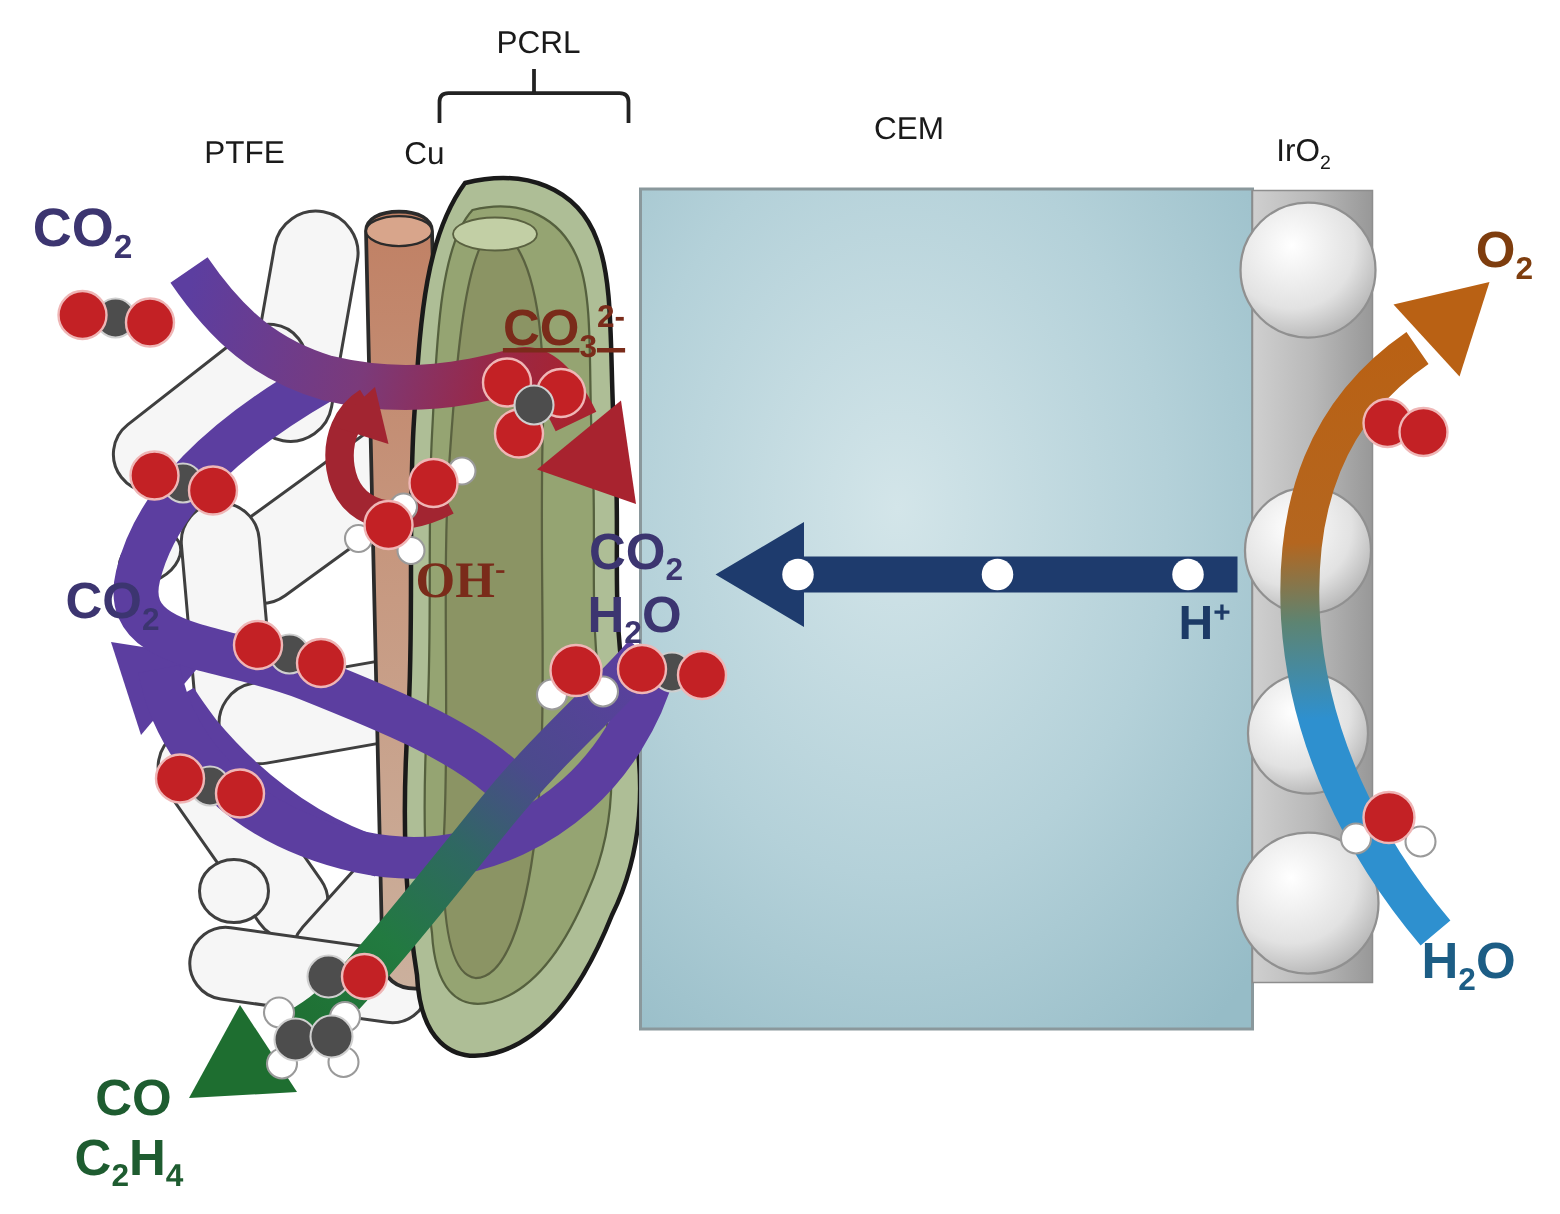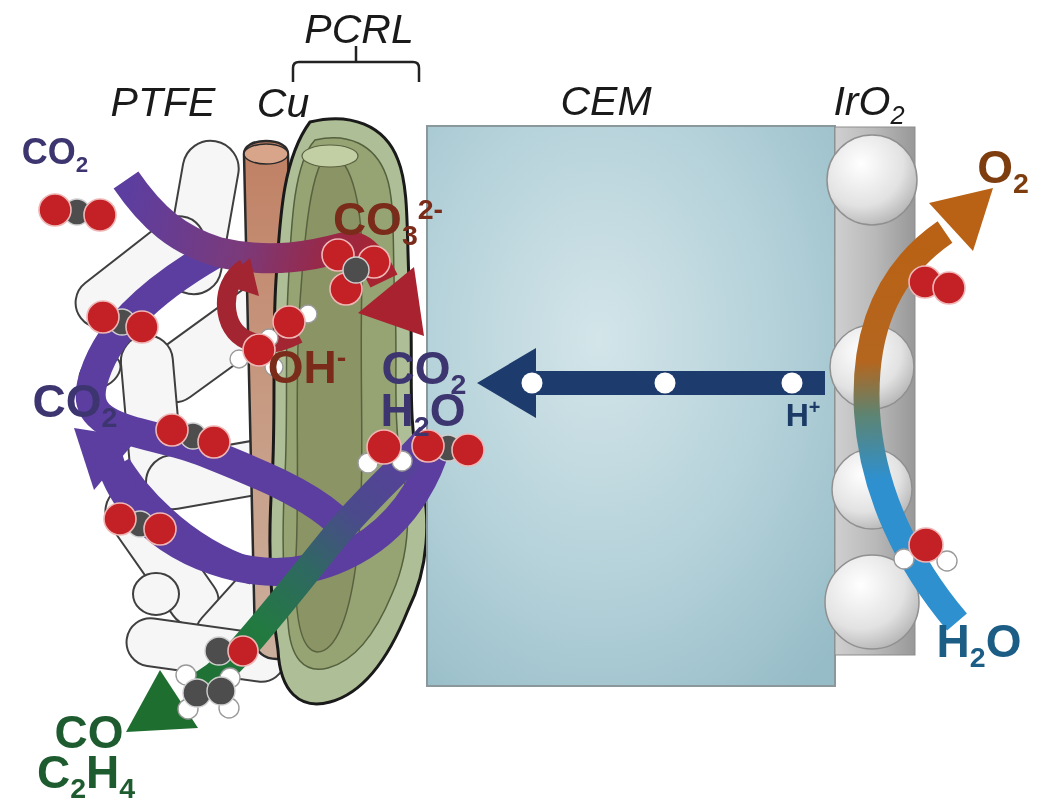--- a/index.html
+++ b/index.html
@@ -7,40 +7,40 @@
     position:relative;width:1040px;height:809px;background:#ffffff;overflow:hidden;
     font-family:"Liberation Sans",sans-serif;
   }
   #art{position:absolute;left:0;top:0;}
   .lbl{
     position:absolute;transform:translate(-50%,-50%);
     white-space:nowrap;line-height:1;font-weight:600;letter-spacing:0;
   }
   .lbl sub{font-size:.62em;line-height:0;}
   .lbl sup{font-size:.62em;line-height:0;}
-  .layer{font-size:41px;font-weight:500;color:#1a1a1a;font-style:italic;}
+  .layer{font-size:21px;font-weight:500;color:#1a1a1a;}
   .sp36{font-size:36px;}
-  .sp34{font-size:46px;}
+  .sp34{font-size:34px;}
   .sp32{font-size:32px;}
   .c-indigo{color:var(--indigoText);}
   .c-maroon{color:var(--maroonText);}
   .c-navy{color:var(--navyText);}
   .c-green{color:var(--greenText);}
   .c-orange{color:var(--orangeText);}
   .c-bluet{color:var(--blueTealText);}
   
   #lbl-co2-inlet{left:55px;top:152px;}
   #lbl-ptfe{left:163px;top:102px;}
   #lbl-cu{left:283px;top:103px;}
   #lbl-pcrl{left:359px;top:29px;}
-  #lbl-cem{left:606px;top:101px;}
+  #lbl-cem{left:606px;top:86px;}
   #lbl-iro2{left:869px;top:101px;text-align:right;}
   #lbl-o2{left:1003px;top:167px;}
-  #lbl-co3{left:388px;top:219px;}
-  #lbl-oh{left:307px;top:367px;}
+  #lbl-co3{left:376px;top:219px;text-decoration:underline;}
+  #lbl-oh{left:307px;top:388px;font-family:Liberation Serif, serif;}
   #lbl-co2-mid{left:424px;top:368px;}
   #lbl-h2o-mid{left:423px;top:410px;}
   #lbl-co2-out{left:75px;top:401px;}
   #lbl-hplus{left:803px;top:415px;}
   #lbl-co{left:89px;top:732px;}
   #lbl-c2h4{left:86px;top:772px;}
   #lbl-h2o-feed{left:979px;top:641px;}
   
   .atom-o{fill:var(--oxygenRed);stroke:#efb6b6;stroke-width:1.6;}
   .atom-c{fill:var(--carbonGray);stroke:#cfcfcf;stroke-width:1.4;}

